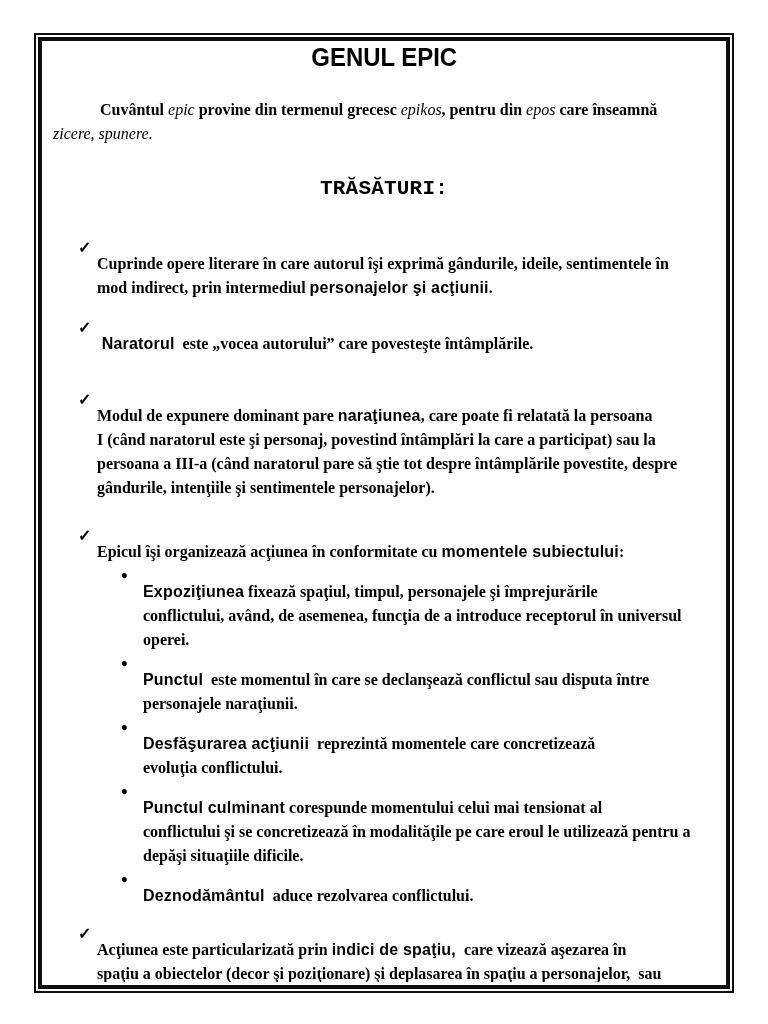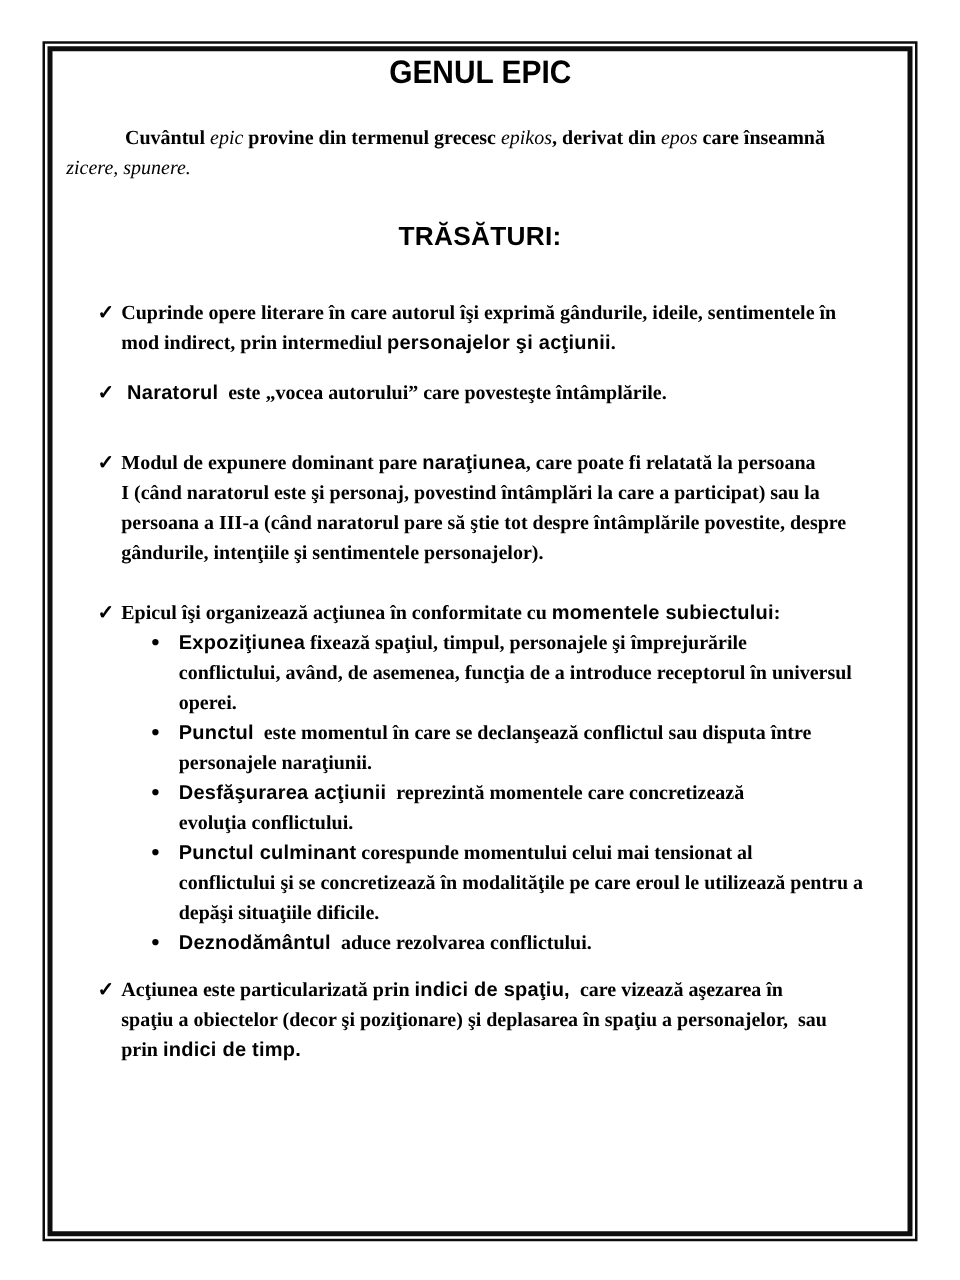--- a/index.html
+++ b/index.html
@@ -2,28 +2,28 @@
 <html><head>
 <meta charset="utf-8">
 <style>
   html,body{margin:0;padding:0;background:#fff;}
   .page{position:relative;width:768px;height:1024px;background:#ffffff;overflow:hidden;
         font-family:"Liberation Serif","DejaVu Serif",serif;color:#000;}
   .frame{position:absolute;left:34px;top:33px;width:696px;height:956px;border:2px solid #0d0d0d;}
   .frame-inner{position:absolute;left:2px;top:2px;right:2px;bottom:2px;border:4px solid #0d0d0d;}
   .doc{position:absolute;left:43px;top:42px;width:682px;height:940px;overflow:hidden;}
   .pre{white-space:pre-wrap;}
-  .para{font-weight:bold;font-size:16px;line-height:24px;text-align:left;}
+  .para{font-weight:bold;font-size:16px;line-height:24px;text-align:left;margin-top:16px;}
   .title-wrap{text-align:center;line-height:31px;}
   .doc-title{display:inline-block;font-family:"Liberation Sans","DejaVu Sans",sans-serif;
              font-weight:bold;font-size:26px;letter-spacing:0px;transform:scaleX(0.92);
              transform-origin:center;}
   .intro{margin:22px 22px 0 10px;text-indent:47px;}
   .h2-wrap{margin-top:30px;text-align:center;line-height:26px;}
-  .h2{font-family:Liberation Sans, sans-serif;font-weight:bold;font-size:21px;
+  .h2{font-family:Liberation Mono, monospace;font-weight:bold;font-size:21px;
       letter-spacing:0.2px;}
   .i{font-style:italic;font-weight:normal;margin-top:16px;}
   .t{font-family:"Liberation Sans","DejaVu Sans",sans-serif;font-weight:bold;font-size:16px;
      line-height:20px;letter-spacing:0.2px;}
   .check-item{display:flex;margin-left:35px;margin-right:18px;}
   .chk{flex:0 0 19px;width:19px;font-size:16px;line-height:24px;font-weight:bold;}
   .cbody{flex:1;min-width:0;}
   .mt34{margin-top:34px;} .mt16{margin-top:16px;} .mt32{margin-top:32px;}
   .mt24{margin-top:24px;} .mt14{margin-top:14px;}
   .moment{display:flex;margin-left:24px;}
@@ -34,21 +34,21 @@
 
 <div class="page">
   <div class="frame">
     <div class="frame-inner"></div>
   </div>
 
   <div class="doc">
 
     <div class="title-wrap"><span class="doc-title">GENUL EPIC</span></div>
 
-    <div class="para intro pre"><span>Cuvântul </span><span class="i">epic</span><span> provine din termenul grecesc </span><span class="i">epikos</span><span>, derivat din </span><span class="i">epos</span><span> care înseamnă
+    <div class="para intro pre"><span>Cuvântul </span><span class="i">epic</span><span> provine din termenul grecesc </span><span class="i">epikos</span><span>, pentru din </span><span class="i">epos</span><span> care înseamnă
 </span><span class="i">zicere, spunere.</span></div>
 
     <div class="h2-wrap"><span class="h2">TRĂSĂTURI:</span></div>
 
     <div class="check-item mt34">
       <div class="chk">✓</div>
       <div class="cbody para pre"><span>Cuprinde opere literare în care autorul îşi exprimă gândurile, ideile, sentimentele în
 mod indirect, prin intermediul </span><span class="t">personajelor şi acţiunii</span><span>.</span></div>
     </div>
 

